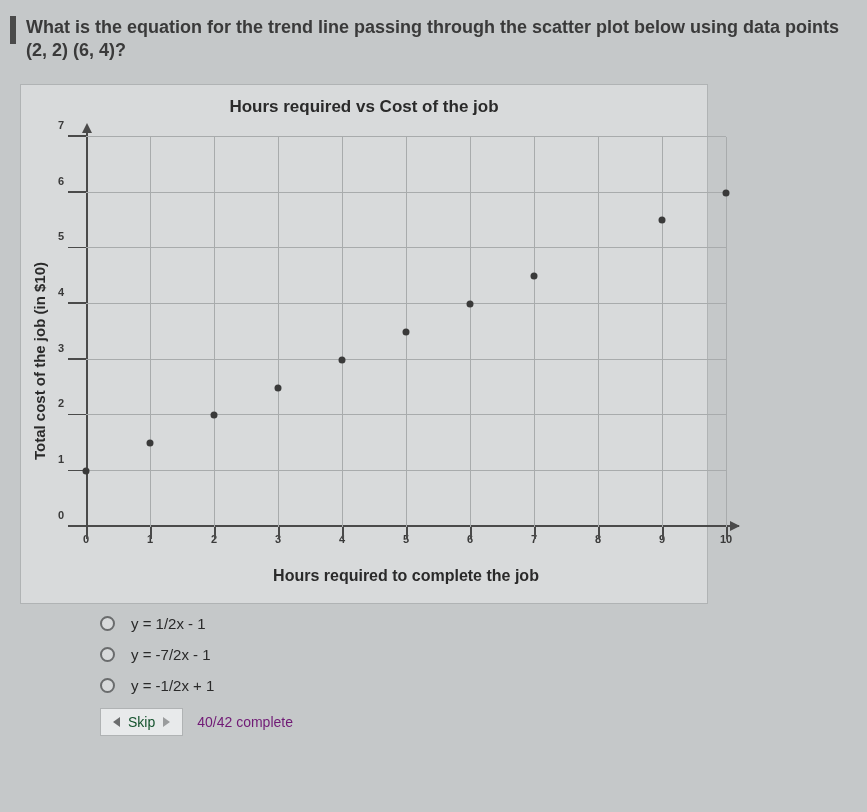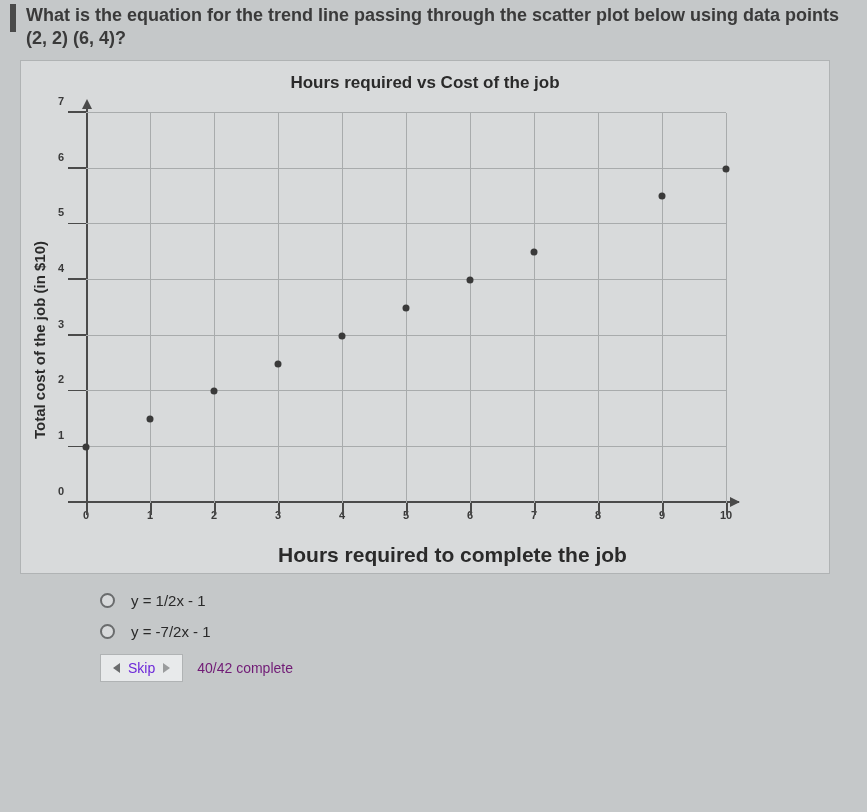--- a/index.html
+++ b/index.html
@@ -7,21 +7,21 @@
     width: 867px;
     height: 812px;
     background: #c5c8c9;
     font-family: Arial, sans-serif;
     position: relative;
     overflow: hidden;
   }
   .question-bar {
     display: flex;
     align-items: flex-start;
-    padding: 4px 10px;
+    padding: 16px 10px;
     justify-content: flex-end;
   }
   .question-marker {
     width: 6px;
     height: 28px;
     background: #4a4a4a;
     margin-right: 10px;
     flex-shrink: 0;
   }
   .question-text {
@@ -29,22 +29,22 @@
     font-size: 18px;
     font-weight: bold;
     line-height: 1.3;
   }
   .content-wrap {
     padding: 5px 20px 10px 20px;
   }
   .chart-container {
     background: #d8dadb;
     border: 1px solid #b0b3b4;
-    width: 810px;
-    padding: 12px 10px 6px 10px;
+    width: 688px;
+    padding: 12px 10px 18px 10px;
   }
   .chart-title {
     text-align: center;
     font-weight: bold;
     font-size: 17px;
     color: #2a2a2a;
     margin-bottom: 20px;
   }
   .chart-body {
     display: flex;
@@ -127,27 +127,27 @@
     position: absolute;
     width: 7px;
     height: 7px;
     background: #3a3a3a;
     border-radius: 50%;
     transform: translate(-50%, 50%);
   }
   .xlabel {
     text-align: center;
     font-weight: bold;
-    font-size: 21px;
+    font-size: 16px;
     color: #2a2a2a;
     margin-top: 40px;
     margin-left: 30px;
   }
   .options {
-    margin-top: 18px;
+    margin-top: 11px;
     padding-left: 80px;
   }
   .option {
     display: flex;
     align-items: center;
     margin-bottom: 14px;
     cursor: pointer;
   }
   .radio {
     width: 15px;
@@ -167,21 +167,21 @@
     padding-left: 80px;
     display: flex;
     align-items: center;
     gap: 14px;
   }
   .skip-btn {
     background: #e8eaeb;
     border: 1px solid #b0b3b4;
     padding: 5px 12px;
     font-size: 14px;
-    color: #6d28d9;
+    color: #14532d;
     display: flex;
     align-items: center;
     gap: 8px;
     cursor: pointer;
   }
   .triangle-left {
     width: 0; height: 0;
     border-right: 7px solid #6a6c6d;
     border-top: 5px solid transparent;
     border-bottom: 5px solid transparent;
@@ -289,20 +289,24 @@
 
   <div class="options">
     <div class="option">
       <div class="radio"></div>
       <span class="option-label">y = 1/2x - 1</span>
     </div>
     <div class="option">
       <div class="radio"></div>
       <span class="option-label">y = -7/2x - 1</span>
     </div>
+    <div class="option">
+      <div class="radio"></div>
+      <span class="option-label">y = -1/2x + 1</span>
+    </div>
   </div>
 
   <div class="footer-nav">
     <div class="skip-btn">
       <div class="triangle-left"></div>
       <span>Skip</span>
       <div class="triangle-right"></div>
     </div>
     <span class="progress-text">40/42 complete</span>
   </div>

